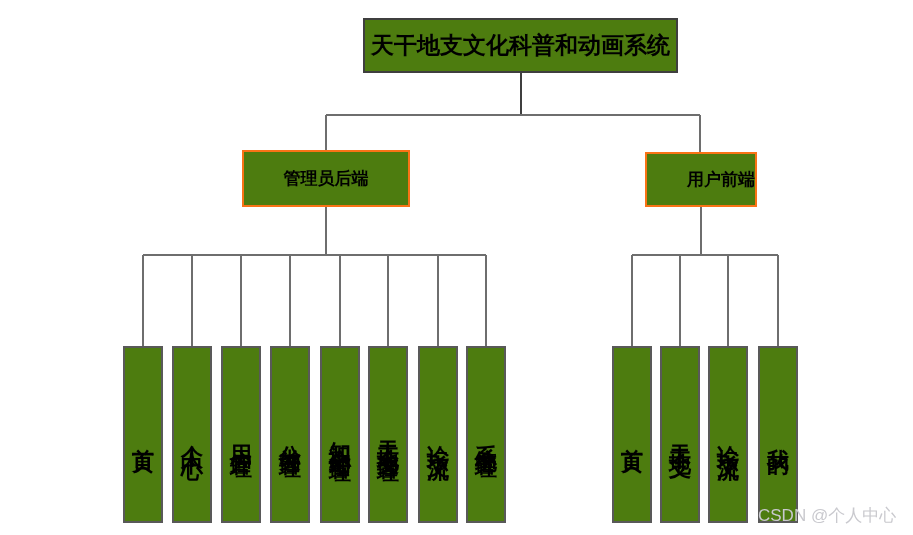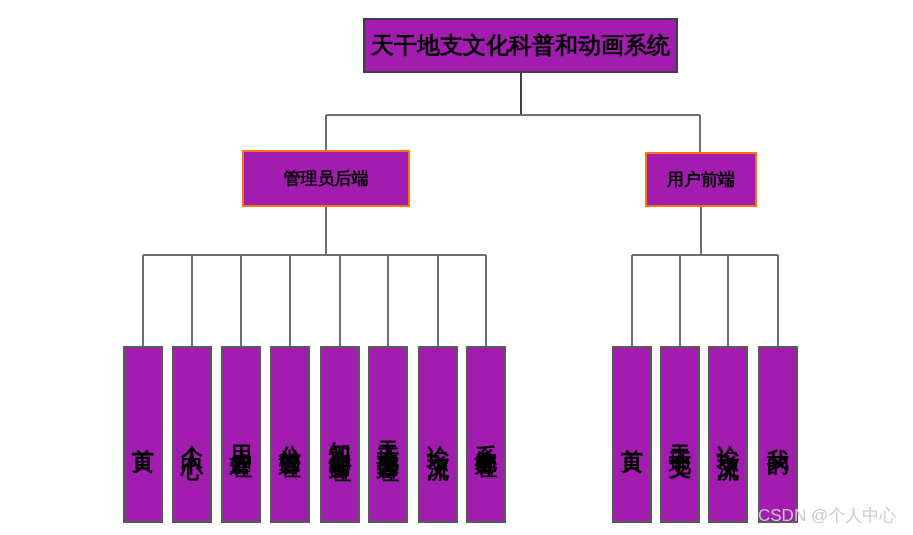--- a/index.html
+++ b/index.html
@@ -19,42 +19,42 @@
     position: absolute;
     left: 0;
     top: 0;
     width: 913px;
     height: 535px;
     pointer-events: none;
   }
   .node {
     position: absolute;
     box-sizing: border-box;
-    background: #a21caf;
+    background: #4d7c0f;
     display: flex;
     align-items: center;
     justify-content: center;
     text-align: center;
     color: #000000;
     font-weight: bold;
   }
   .root-node {
     left: 363px; top: 18px;
     width: 315px; height: 55px;
     border: 2px solid #3f3f3f;
     font-size: 23px;
     letter-spacing: 0px;
     white-space: nowrap;
   }
   .branch-node {
     border: 2px solid #f97316;
     font-size: 17px;
   }
   .branch-admin { left: 242px; top: 150px; width: 168px; height: 57px; }
-  .branch-user  { left: 645px; top: 152px; width: 112px; height: 55px; }
+  .branch-user  { left: 645px; top: 152px; width: 112px; height: 55px; justify-content: flex-end; }
   .leaf-node {
     top: 346px;
     width: 40px; height: 177px;
     border: 2px solid #595959;
   }
   .leaf-node span {
     writing-mode: vertical-rl;
     text-orientation: upright;
     font-size: 22px;
     font-weight: bold;

